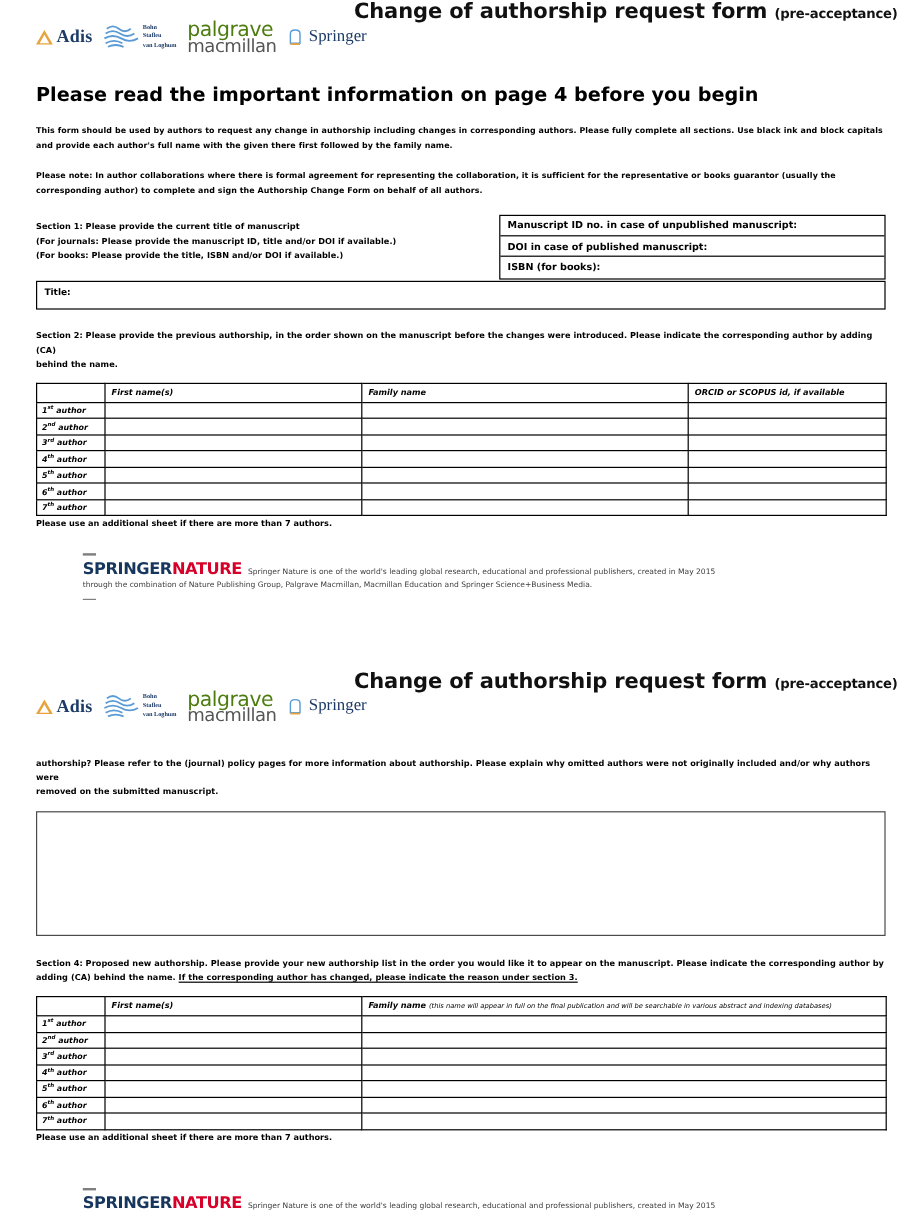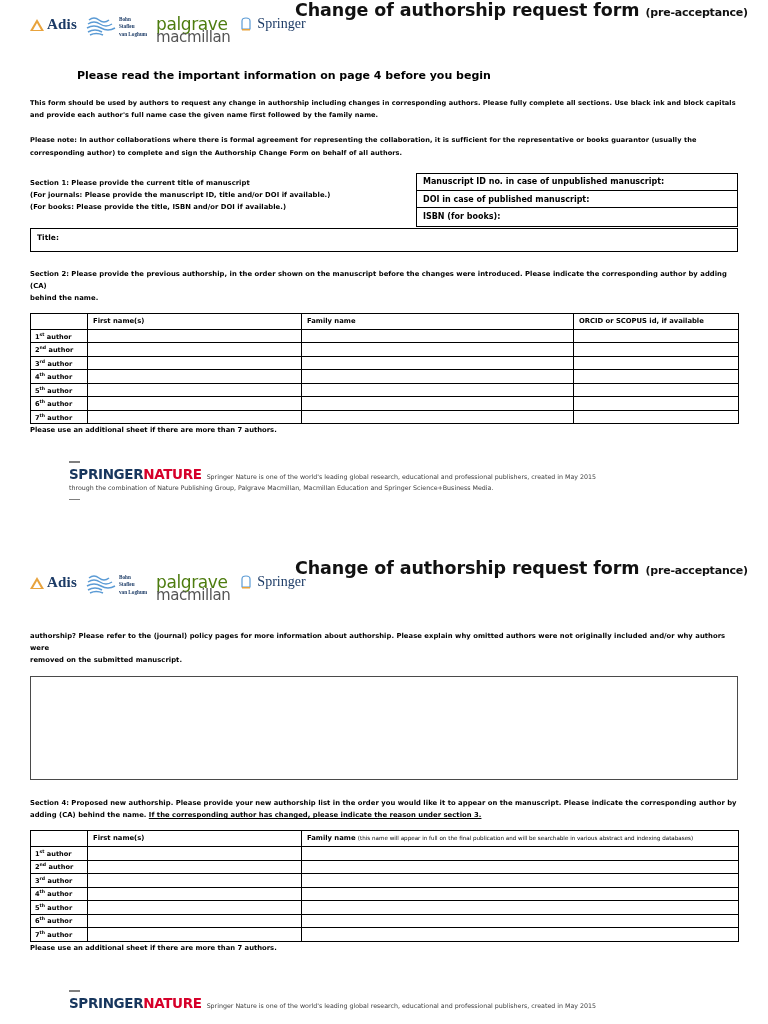--- a/index.html
+++ b/index.html
@@ -33,21 +33,21 @@
 
   
   .doc-header {
     position: relative;
     height: 42px;
     display: flex;
     align-items: center;
   }
   .logo-strip {
     display: flex;
-    align-items: flex-start;
+    align-items: center;
     gap: 9px;
     height: 30px;
     margin-top: 20px;
   }
   .logo-adis {
     display: flex;
     align-items: center;
     gap: 3px;
   }
   .tri {
@@ -134,24 +134,23 @@
   .doc-title .sub {
     font-size: 11px;
     font-weight: bold;
     letter-spacing: -0.2px;
   }
 
   
   .lede {
     font-family: "DejaVu Sans", sans-serif;
     font-weight: bold;
-    font-size: 11px;
+    font-size: 16px;
     color: #000;
     margin-top: 27px;
-    margin-left: 47px;
   }
   .para {
     font-family: "DejaVu Sans", sans-serif;
     font-size: 6.6px;
     font-weight: bold;
     line-height: 1.85;
     color: #000;
     margin-top: 15px;
     text-align: left;
     letter-spacing: .07px;
@@ -206,20 +205,21 @@
     font-size: 7.5px;
     padding: 4px 0 0 6px;
   }
 
   
   table.authors {
     width: 708px;
     border-collapse: collapse;
     table-layout: fixed;
     margin-top: 9px;
+    font-style: italic;
   }
   table.authors th, table.authors td {
     border: 1.1px solid #000;
     box-sizing: border-box;
     padding: 0;
   }
   table.authors th {
     font-family: "DejaVu Sans", sans-serif;
     font-weight: bold;
     font-size: 6.8px;
@@ -362,21 +362,21 @@
       </div>
 
       <div class="doc-title">
         <span>Change of authorship request form</span>
         <span class="sub">(pre-acceptance)</span>
       </div>
     </div>
 
     <div class="lede">Please read the important information on page 4 before you begin</div>
 
-    <div class="para">This form should be used by authors to request any change in authorship including changes in corresponding authors. Please fully complete all sections. Use black ink and block capitals and provide each author's full name case the given name first followed by the family name.</div>
+    <div class="para">This form should be used by authors to request any change in authorship including changes in corresponding authors. Please fully complete all sections. Use black ink and block capitals and provide each author's full name with the given there first followed by the family name.</div>
     <div class="para tight">Please note: In author collaborations where there is formal agreement for representing the collaboration, it is sufficient for the representative or books guarantor (usually the corresponding author) to complete and sign the Authorship Change Form on behalf of all authors.</div>
 
     <div class="s1-row">
       <div class="s1-left">
         <div class="sec-line">Section 1: Please provide the current title of manuscript</div>
         <div class="sec-line">(For journals: Please provide the manuscript ID, title and/or DOI if available.)</div>
         <div class="sec-line">(For books: Please provide the title, ISBN and/or DOI if available.)</div>
       </div>
       <div class="id-table">
         <div class="id-row">Manuscript ID no. in case of unpublished manuscript:</div>

